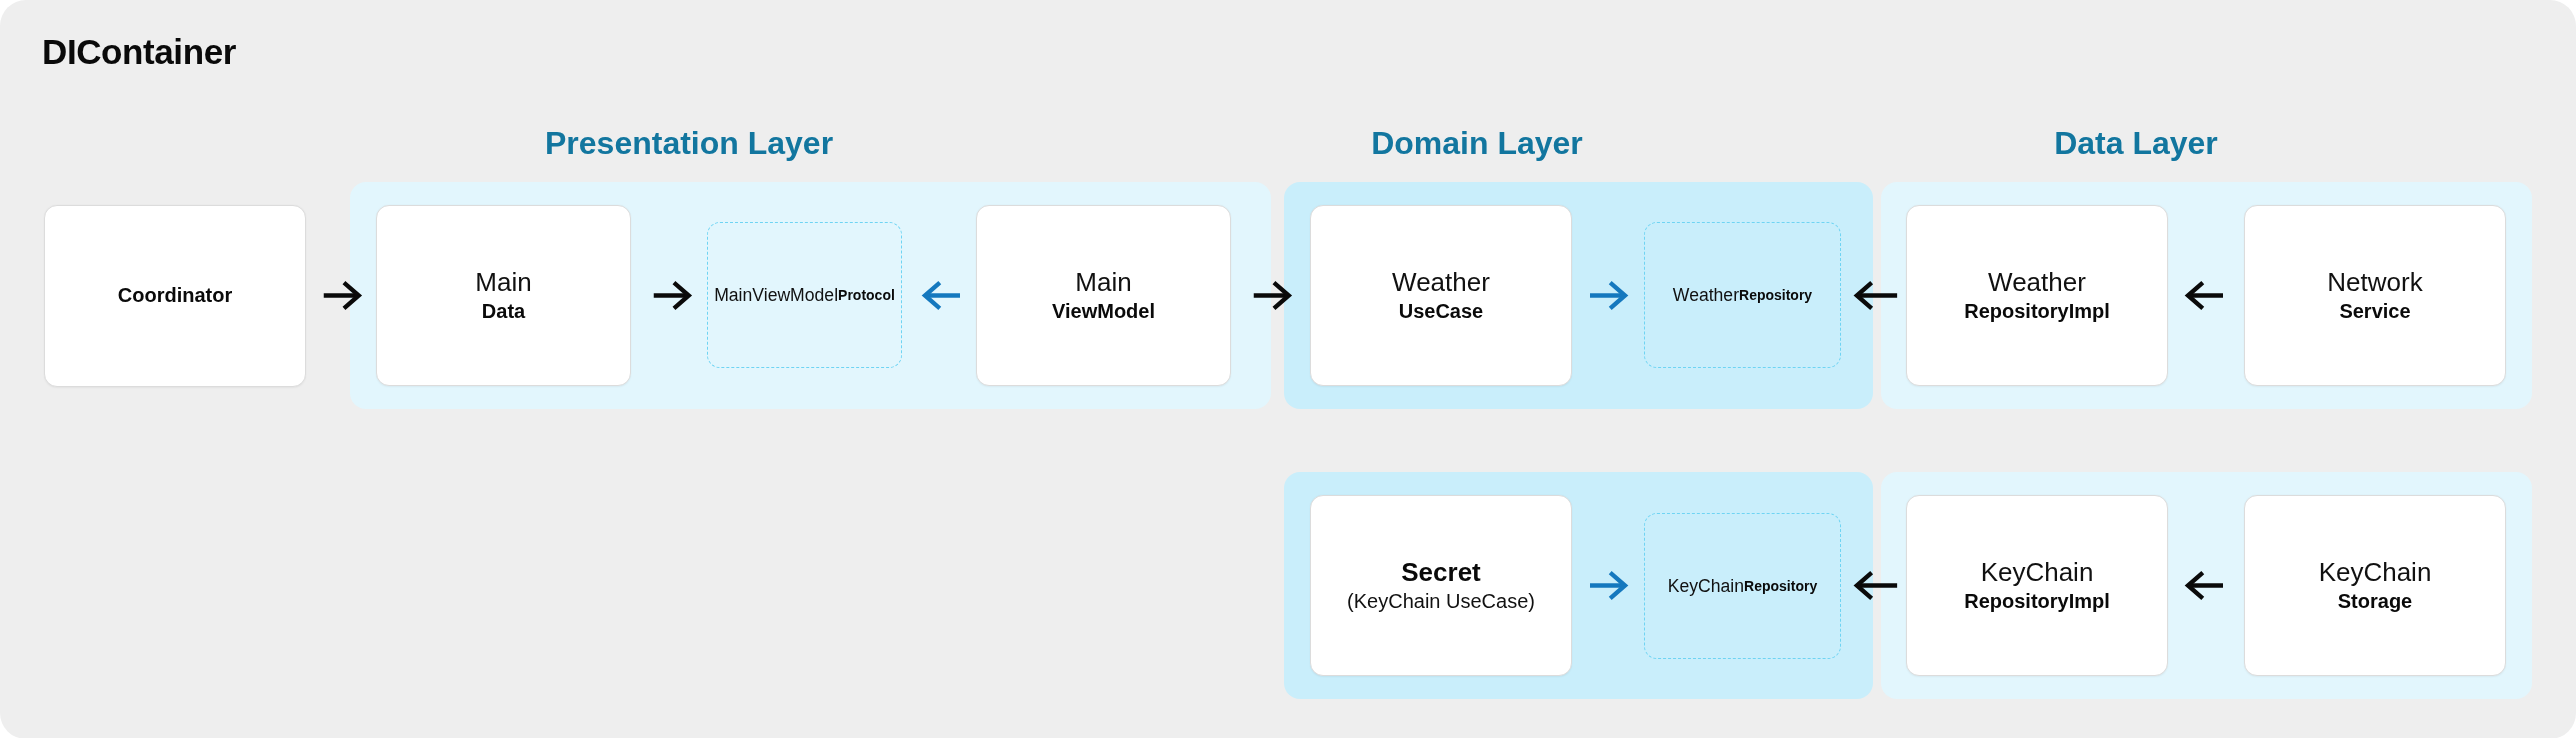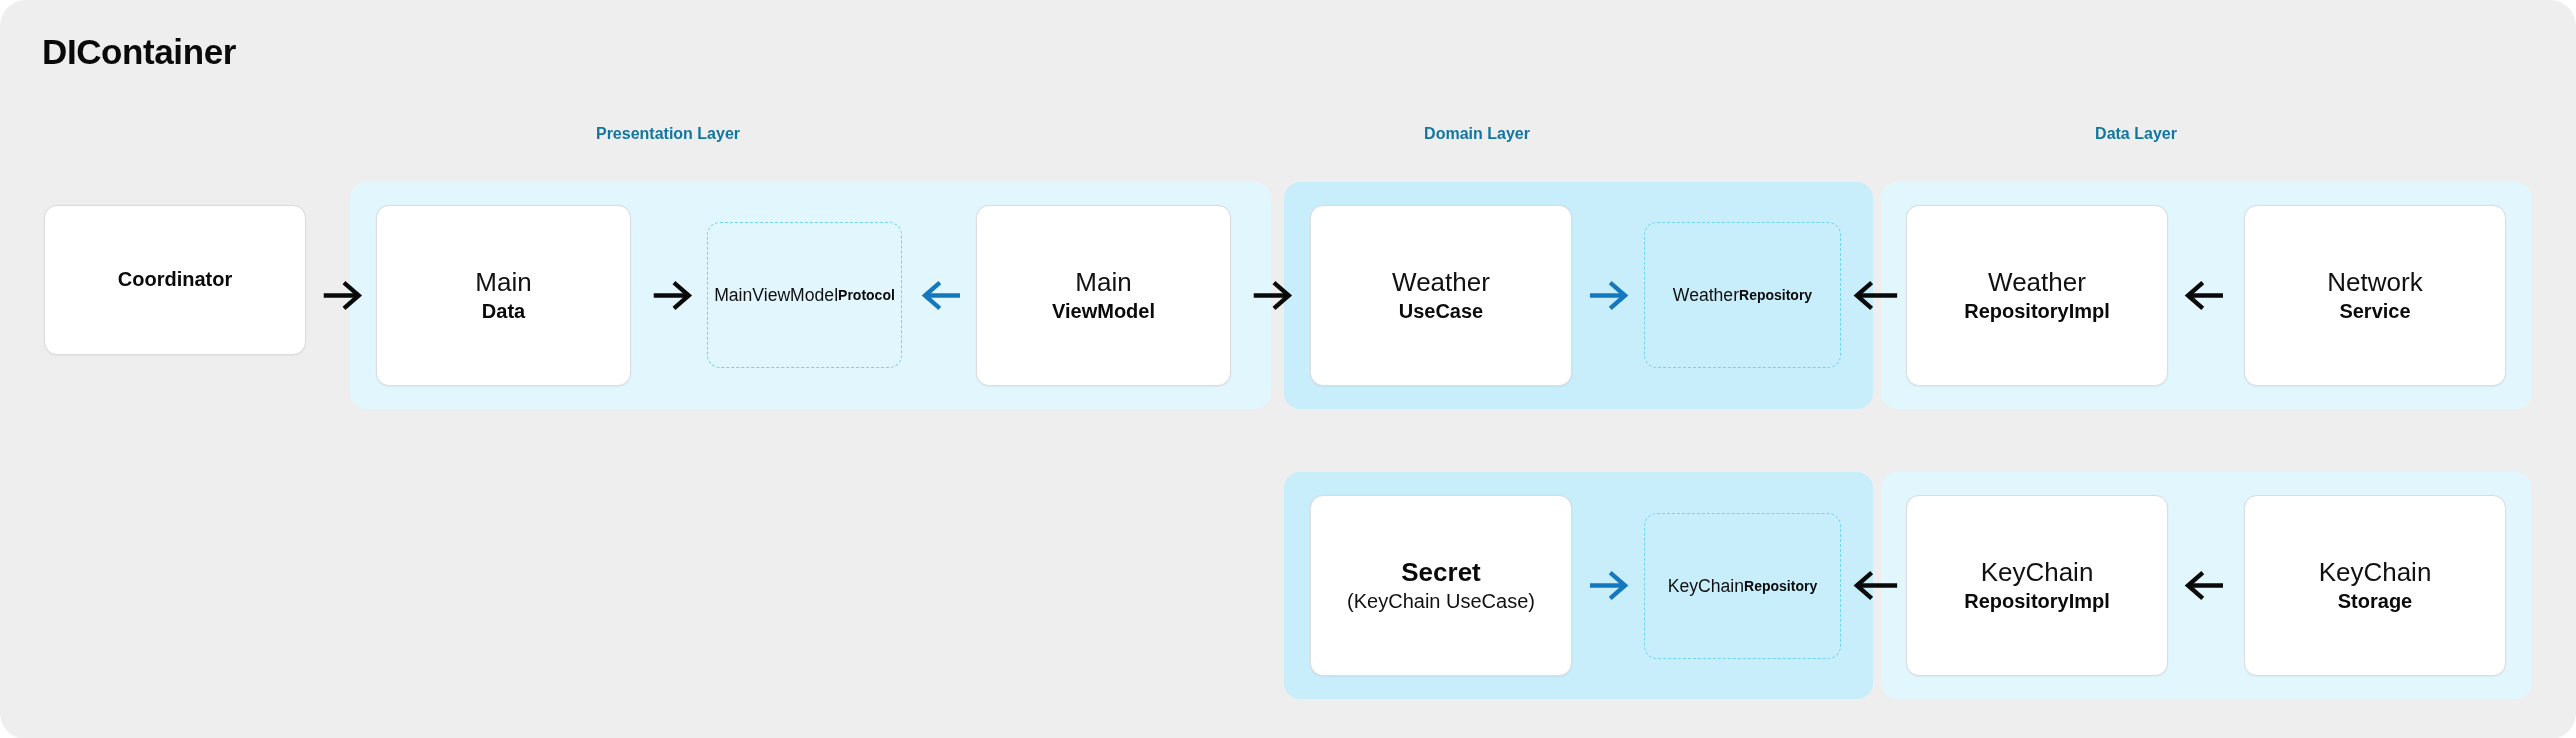--- a/index.html
+++ b/index.html
@@ -27,21 +27,21 @@
     font-size: 35px;
     font-weight: bold;
     color: #0a0a0a;
     letter-spacing: -0.4px;
     white-space: nowrap;
   }
 
   
   .layer-caption {
     position: absolute;
-    font-size: 16px;
+    font-size: 32px;
     font-weight: bold;
     color: #12769F;
     white-space: nowrap;
     text-align: center;
   }
 
   
   .layer-panel {
     position: absolute;
     border-radius: 16px;
@@ -102,21 +102,21 @@
   <div class="layer-caption" style="left:1354px; top:125px; width:246px;">Domain Layer</div>
   <div class="layer-caption" style="left:2013px; top:125px; width:246px;">Data Layer</div>
 
   <div class="layer-panel panel-light" style="left:350px; top:182px; width:921px; height:227px;"></div>
   <div class="layer-panel panel-deep" style="left:1284px; top:182px; width:589px; height:227px;"></div>
   <div class="layer-panel panel-light" style="left:1881px; top:182px; width:651px; height:227px;"></div>
 
   <div class="layer-panel panel-deep" style="left:1284px; top:472px; width:589px; height:227px;"></div>
   <div class="layer-panel panel-light" style="left:1881px; top:472px; width:651px; height:227px;"></div>
 
-  <div class="card single" style="left:44px; top:205px; width:262px; height:150px;justify-content:center;">
+  <div class="card single" style="left:44px; top:205px; width:262px; height:182px;justify-content:center;">
     <div class="line-2">Coordinator</div>
   </div>
 
   <div class="card" style="left:376px; top:205px; width:255px; height:181px;">
     <div class="line-1">Main</div>
     <div class="line-2">Data</div>
   </div>
 
   <div class="proto" style="left:707px; top:222px; width:195px; height:146px;">
     <div class="line-1">MainViewModel</div>

